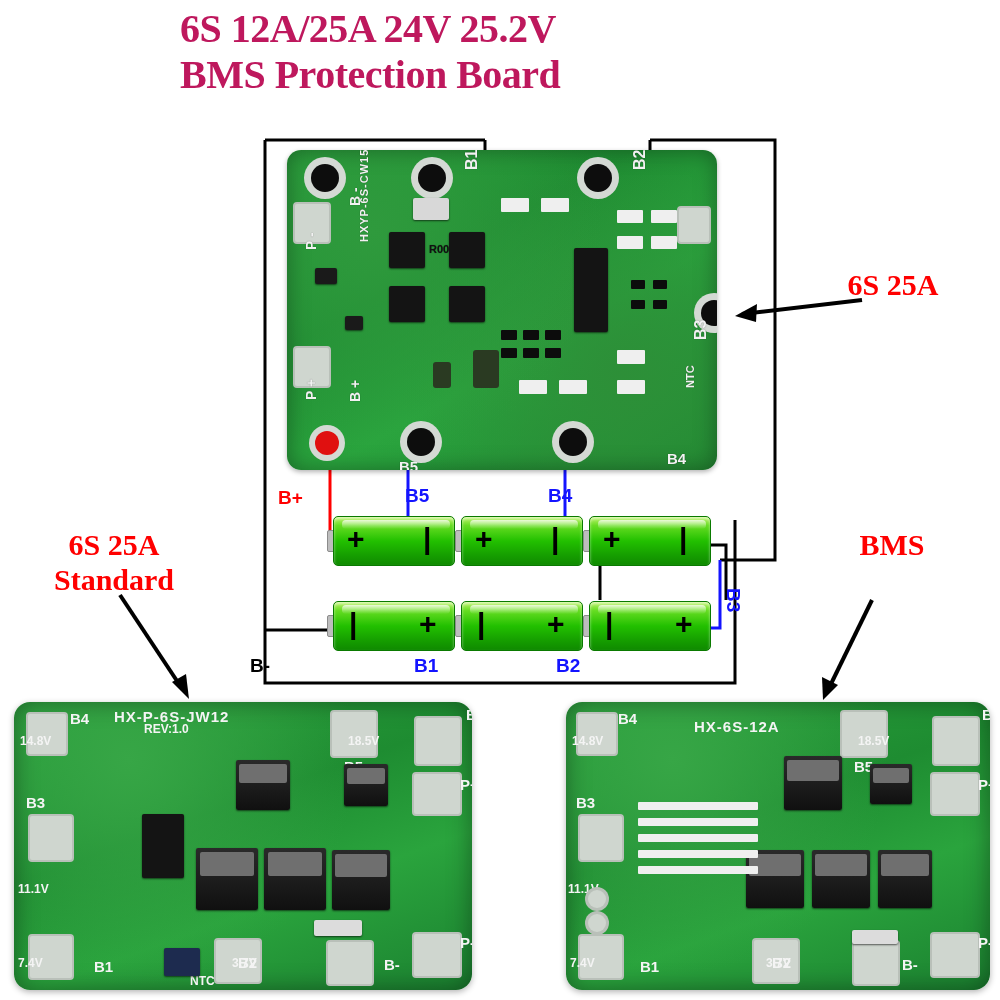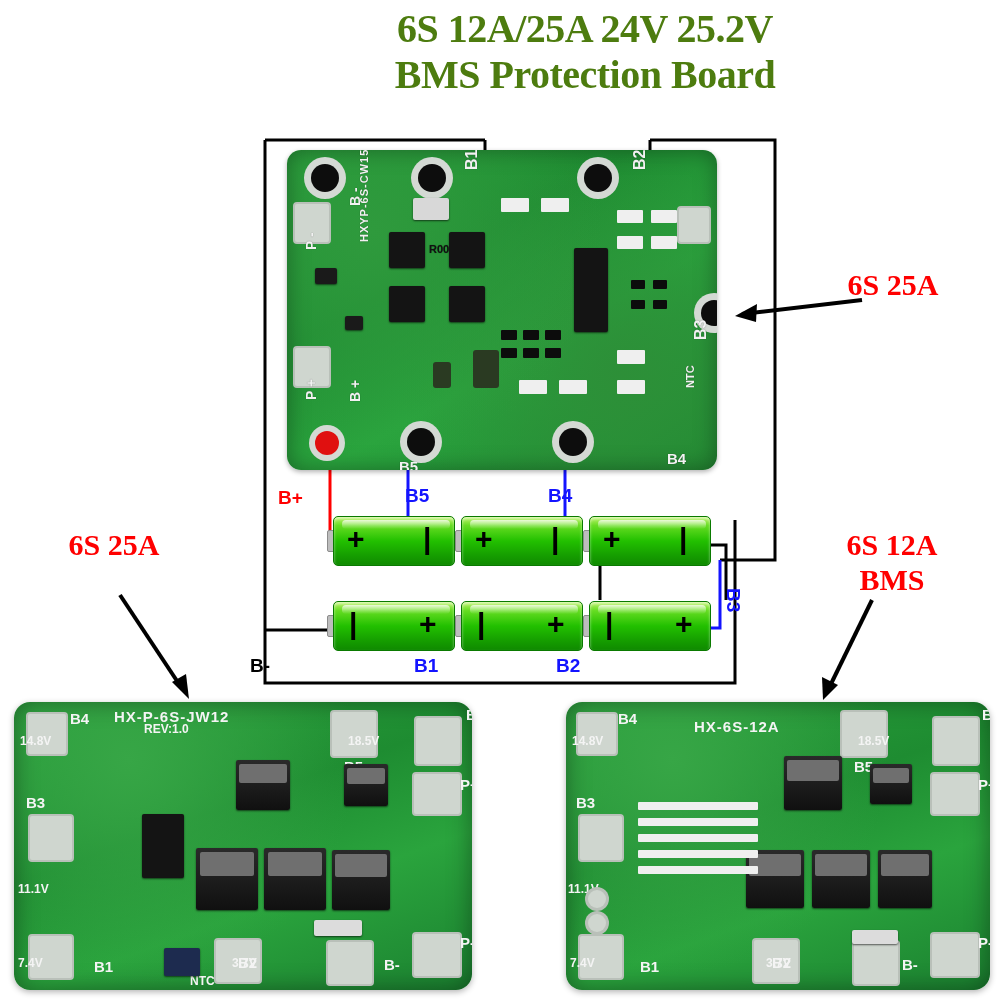--- a/index.html
+++ b/index.html
@@ -6,21 +6,21 @@
   body{width:1000px;height:1000px;background:#ffffff;font-family:"Liberation Sans",sans-serif;overflow:hidden;position:relative;}
   .root{position:relative;width:1000px;height:1000px;}
 
   
   .logo{position:absolute;left:8px;top:8px;width:88px;height:88px;background:#ffffff;border:1px solid #e8e8e8;}
   .logo .hex{position:absolute;left:50%;top:50%;transform:translate(-50%,-50%);}
   .logo .sy{position:absolute;left:12px;top:8px;font-family:"Liberation Serif",serif;font-size:26px;font-weight:bold;color:#111;font-style:italic;}
   .logo .great{position:absolute;left:50%;transform:translateX(-50%);bottom:16px;font-size:9px;font-weight:bold;color:#111;letter-spacing:.2px;white-space:nowrap;}
 
   
-  .title{position:absolute;left:180px;top:6px;width:810px;text-align:center;color:#4d7c0f;font-weight:bold;font-size:40px;line-height:1.15;font-family:"Liberation Serif",serif;letter-spacing:-0.5px;}
+  .title{position:absolute;left:180px;top:6px;width:810px;text-align:left;color:#be185d;font-weight:bold;font-size:40px;line-height:1.15;font-family:"Liberation Serif",serif;letter-spacing:-0.5px;}
   .title .l2{display:block;}
   svg.overlay{position:absolute;left:0;top:0;width:1000px;height:1000px;pointer-events:none;}
 
   
   .pcb-main{position:absolute;left:287px;top:150px;width:430px;height:320px;border-radius:14px;
     background:
       radial-gradient(circle at 20% 25%, #2f9a3d 0%, rgba(47,154,61,0) 55%),
       radial-gradient(circle at 78% 70%, #2d8f38 0%, rgba(45,143,56,0) 55%),
       linear-gradient(150deg,#26a03a 0%,#1f8c32 35%,#2aa53e 60%,#1d8530 100%);
     box-shadow:inset 0 0 22px rgba(0,0,0,.35), 0 2px 5px rgba(0,0,0,.3);
@@ -176,23 +176,23 @@
     <div class="res" style="left:366px;top:130px;width:14px;height:9px;"></div>
     <div class="res" style="left:344px;top:150px;width:14px;height:9px;"></div>
     <div class="res" style="left:366px;top:150px;width:14px;height:9px;"></div>
   </div>
 
   <div class="callout" style="left:790px;top:268px;width:206px;">
     <div>6S 25A</div>
   </div>
   <div class="callout" style="left:8px;top:528px;width:212px;">
     <div>6S 25A</div>
+    <div>Standard</div>
   </div>
   <div class="callout" style="left:792px;top:528px;width:200px;">
-    <div>6S 12A</div>
     <div>BMS</div>
   </div>
 
   <div class="batt" style="left:327px;top:516px;">
     <div class="cap"></div>
     <div class="body">
         <div class="shine"></div>
       </div>
     <div class="sign" style="left:20px;">+</div>
     <div class="sign" style="left:96px;">|</div>

